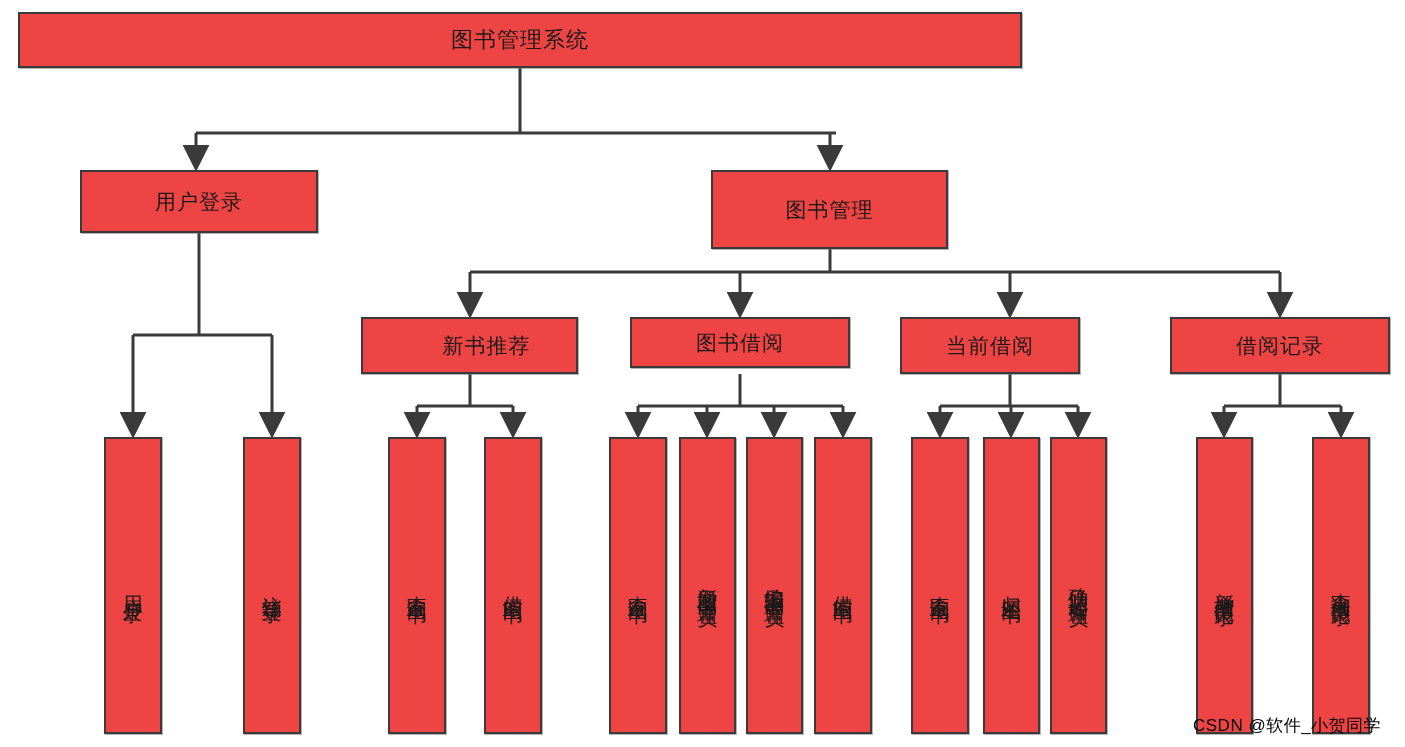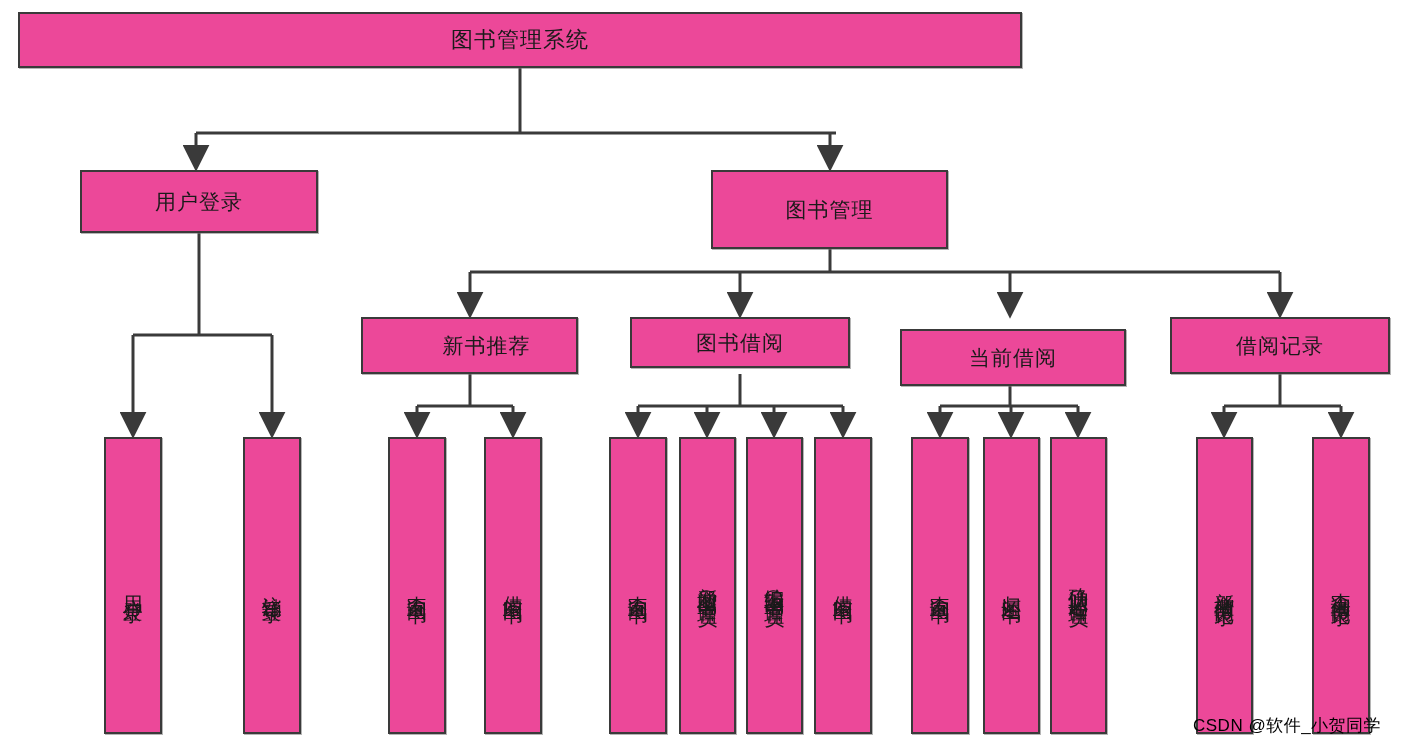--- a/index.html
+++ b/index.html
@@ -10,21 +10,21 @@
     font-family:"Liberation Sans","DejaVu Sans",sans-serif;
     overflow:hidden;
     position:relative;
   }
   #diagram{position:absolute;left:0;top:0;width:1405px;height:747px;}
 
   
   .node{
     position:absolute;
     box-sizing:border-box;
-    background:#ec4899;
+    background:#ef4444;
     border:2px solid #3a3a3a;
     display:flex;
     align-items:center;
     justify-content:center;
     color:#1a1a1a;
     line-height:1.12;
     text-align:center;
     box-shadow:1px 1px 0 rgba(120,120,120,.55);
   }
   .node.h{            
@@ -123,21 +123,21 @@
 </div>
 
 <div class="node h" style="left:361px;top:317px;width:217px;height:57px;padding-left:38px;">
   <span>新书推荐</span>
 </div>
 
 <div class="node h" style="left:630px;top:317px;width:220px;height:51px;">
   <span>图书借阅</span>
 </div>
 
-<div class="node h" style="left:900px;top:317px;width:226px;height:57px;margin-top:12px;">
+<div class="node h" style="left:900px;top:317px;width:180px;height:57px;">
   <span>当前借阅</span>
 </div>
 
 <div class="node h" style="left:1170px;top:317px;width:220px;height:57px;text-align:right;">
   <span>借阅记录</span>
 </div>
 
 <div class="node v" style="left:104px;top:437px;width:58px;height:297px;">
   <span>用户登录</span>
 </div>

